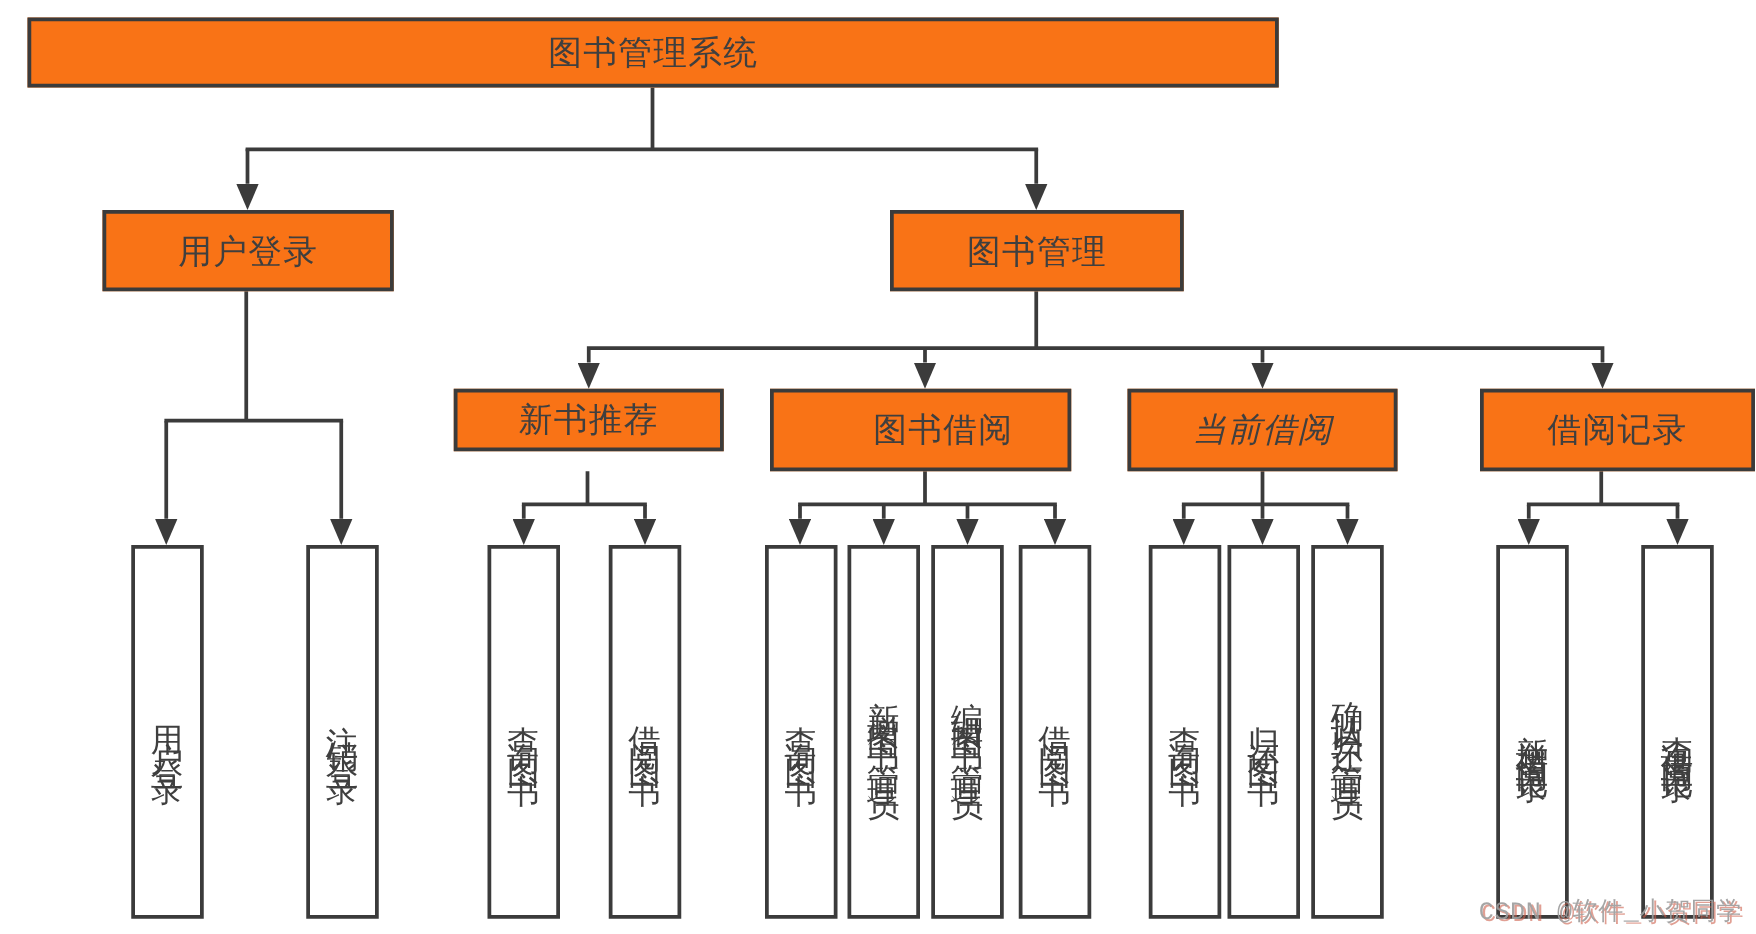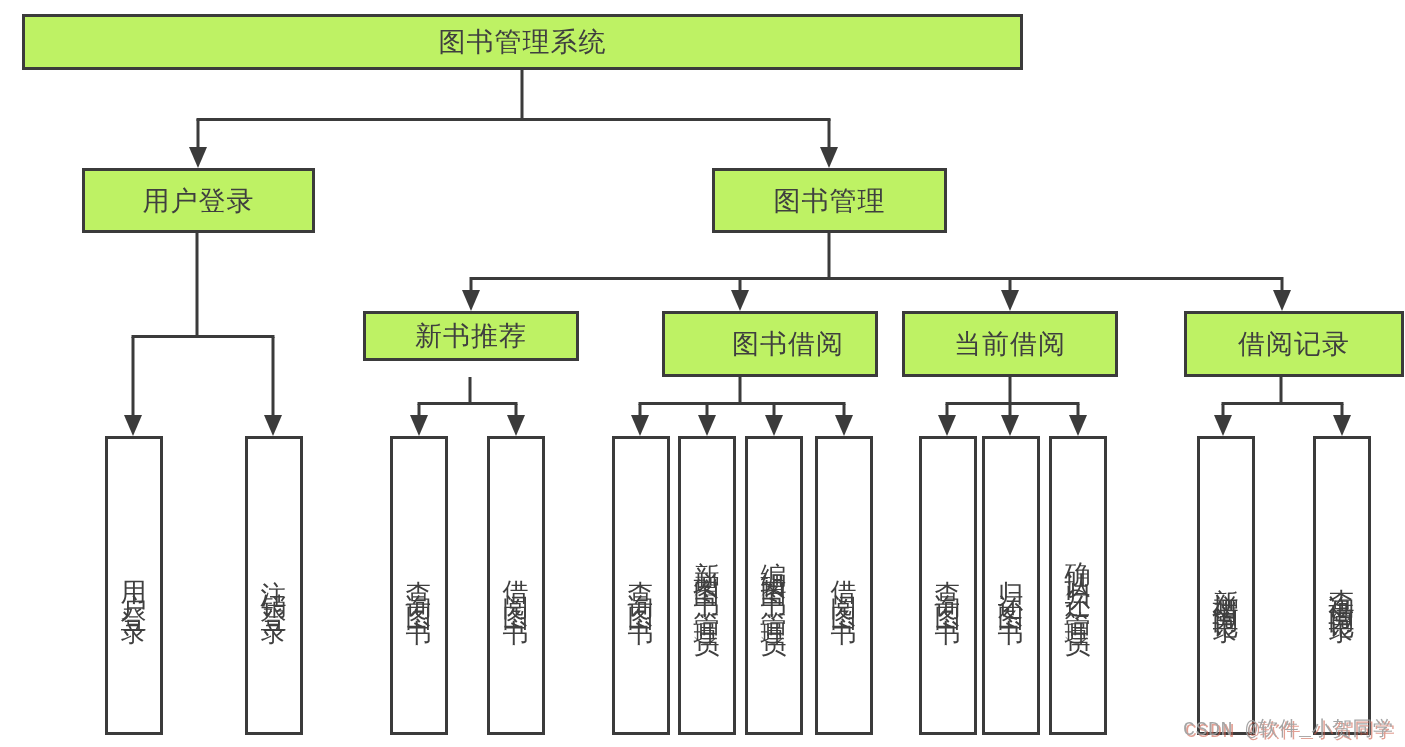--- a/index.html
+++ b/index.html
@@ -2,41 +2,41 @@
 <html><head>
 <meta charset="utf-8">
 <style>
   html,body { margin:0; padding:0; background:#ffffff; }
   .canvas {
     position:relative; width:1405px; height:747px; background:#ffffff;
     font-family:"Liberation Sans", sans-serif; overflow:hidden;
   }
   .connectors { position:absolute; left:0; top:0; width:1405px; height:747px; pointer-events:none; }
   .hbox {
-    position:absolute; box-sizing:border-box; background:#bef264;
+    position:absolute; box-sizing:border-box; background:#f97316;
     border:3px solid #3b3b3b; display:flex; align-items:center; justify-content:center;
     font-size:27px; color:#3f3f3f; letter-spacing:1px; white-space:nowrap;
   }
   .vbox {
     position:absolute; box-sizing:border-box; background:#ffffff;
     border:3px solid #3b3b3b; top:436px; height:299px; width:58px;
     display:flex; align-items:center; justify-content:center;
   }
   .vbox span {
     writing-mode:vertical-rl; text-orientation:mixed;
     font-size:26px; color:#3f3f3f; letter-spacing:13px; line-height:1;
   }
   .vbox.six span   { letter-spacing:6px; }
   .vbox.eight span { letter-spacing:10px; }
   .node-root  { left:22px;  top:14px;  width:1001px; height:56px; }
   .node-l2-a  { left:82px;  top:168px; width:233px;  height:65px; }
   .node-l2-b  { left:712px; top:168px; width:235px;  height:65px; }
   .node-l3-a  { left:363px; top:311px; width:216px;  height:50px; }
-  .node-l3-b  { left:662px; top:311px; width:216px;  height:66px;padding-left:36px; }
-  .node-l3-c  { left:902px; top:311px; width:216px;  height:66px; }
+  .node-l3-b  { left:616px; top:311px; width:241px;  height:66px;padding-left:36px; }
+  .node-l3-c  { left:902px; top:311px; width:216px;  height:66px;font-style:italic; }
   .node-l3-d  { left:1184px;top:311px; width:220px;  height:66px; }
   .lf-1  { left:105px; }  .lf-2  { left:245px; }
   .lf-3  { left:390px; }  .lf-4  { left:487px; }
   .lf-5  { left:612px; }  .lf-6  { left:678px; }
   .lf-7  { left:745px; }  .lf-8  { left:815px; }
   .lf-9  { left:919px; }  .lf-10 { left:982px; }
   .lf-11 { left:1049px; } .lf-12 { left:1197px; }
   .lf-13 { left:1313px; }
   .watermark {
     position:absolute; left:1183px; top:715px; z-index:5;

